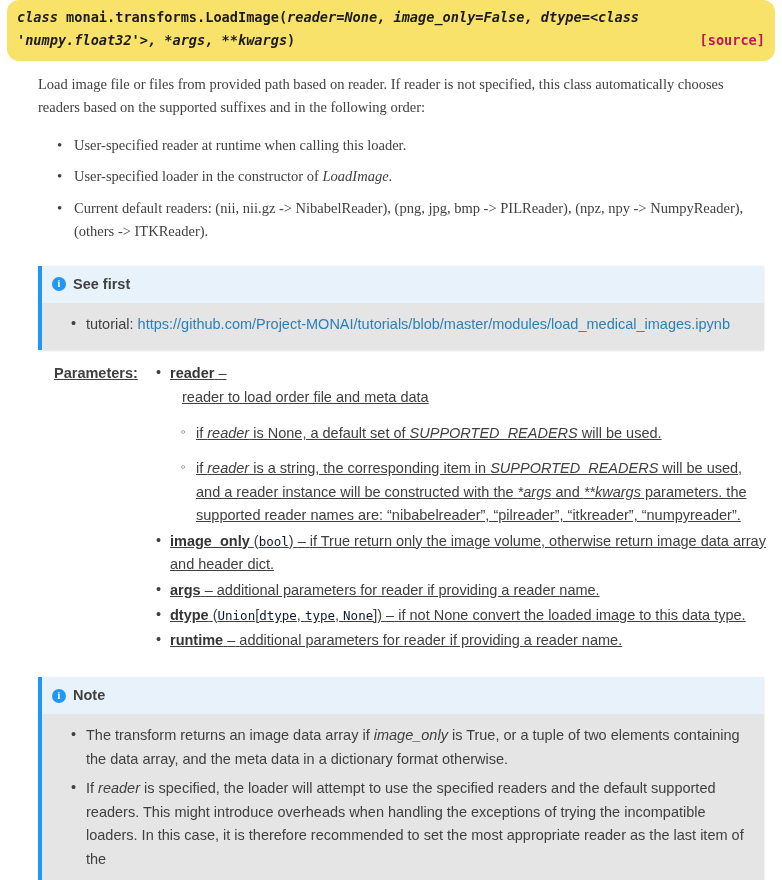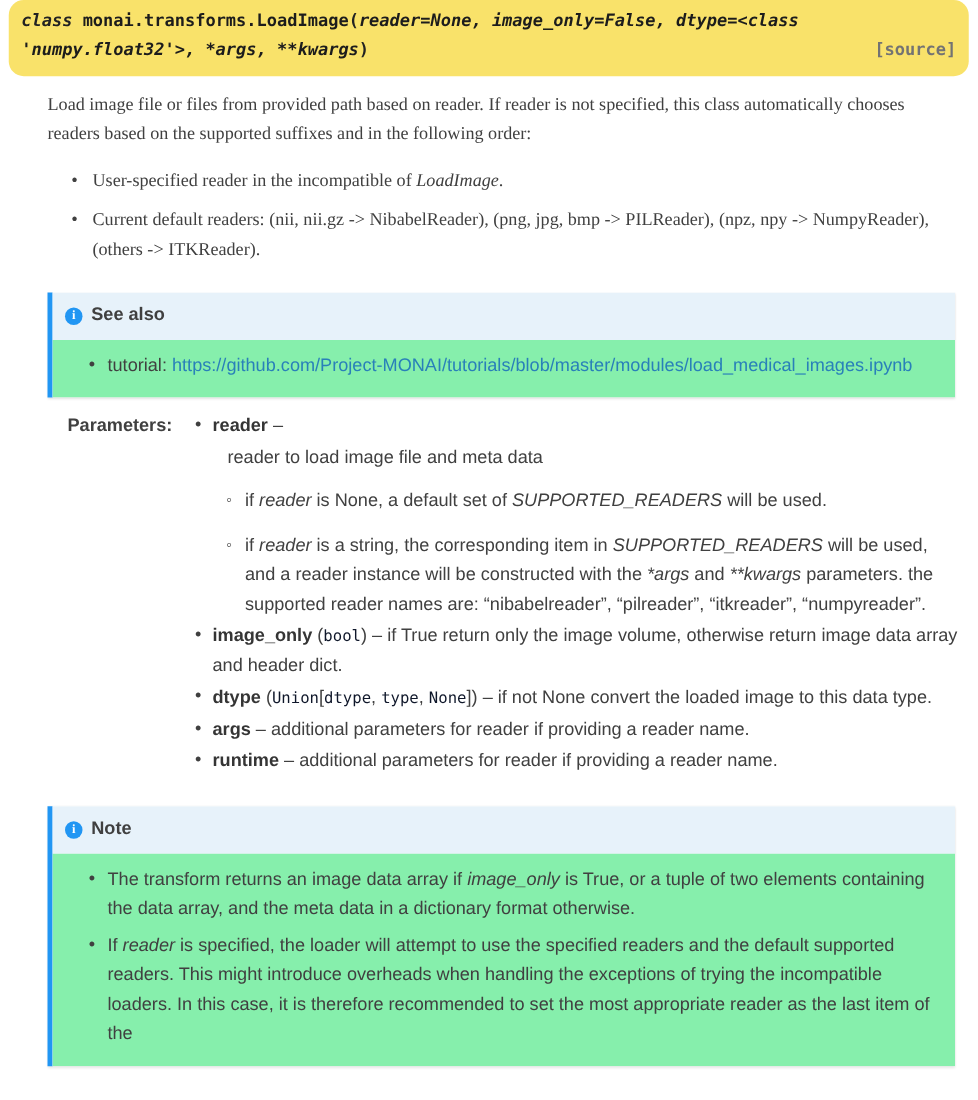--- a/index.html
+++ b/index.html
@@ -47,21 +47,21 @@
   .sig .punct { font-weight: 700; }
   .sig .param {
     font-style: italic;
     font-weight: 600;
     color: #1c1c1c;
   }
   .sig .src {
     position: absolute;
     right: 10px;
     bottom: 8px;
-    color: #737373;
+    color: #be185d;
     font-weight: 700;
     font-size: 13.6px;
     text-decoration: none;
     cursor: pointer;
   }
 
   
   .body-wrap { padding: 0 14px 0 38px; font-family: Liberation Serif, serif; }
 
   p.desc {
@@ -120,21 +120,21 @@
     font-size: 10px;
     font-weight: 700;
     line-height: 14px;
     text-align: center;
     font-style: normal;
     font-family: "Liberation Serif", serif;
     flex: 0 0 auto;
   }
   .admon-body {
     padding: 10px 14px 13px 14px;
-    background: #86efac;
+    background: #e5e5e5;
   }
   .admon-body ul {
     margin: 0;
     padding-left: 30px;
     list-style: none;
   }
   .admon-body ul > li {
     position: relative;
     margin: 0 0 6px 0;
   }
@@ -151,20 +151,21 @@
     text-decoration: none;
     cursor: pointer;
     word-break: break-all;
   }
 
   
   .params {
     display: flex;
     margin: 12px 0 0 0;
     padding: 0 14px 0 54px;
+    text-decoration: underline;
   }
   .params-label {
     font-weight: 700;
     color: #404040;
     white-space: nowrap;
     padding-top: 0;
     flex: 0 0 auto;
     width: 98px;
   }
   .params-body { flex: 1 1 auto; min-width: 0; }
@@ -226,75 +227,78 @@
     <br>
     <span class="param">'numpy.float32'&gt;, *args, **kwargs</span><span class="punct">)</span>
     <a class="src">[source]</a>
   </div>
 
   <div class="body-wrap">
     <p class="desc">Load image file or files from provided path based on reader. If reader is not specified, this class automatically chooses readers based on the supported suffixes and in the following order:</p>
 
     <ul class="top-list">
       <li>
-        <span>User-specified reader in the incompatible of </span><em class="it">LoadImage</em><span>.</span>
+        <span>User-specified reader at runtime when calling this loader.</span>
+      </li>
+      <li>
+        <span>User-specified loader in the constructor of </span><em class="it">LoadImage</em><span>.</span>
       </li>
       <li>
         <span>Current default readers: (nii, nii.gz -&gt; NibabelReader), (png, jpg, bmp -&gt; PILReader), (npz, npy -&gt; NumpyReader), (others -&gt; ITKReader).</span>
       </li>
     </ul>
   </div>
 
   <div class="admon">
     <div class="admon-title">
       <span class="info-icon">i</span>
-      <span>See also</span>
+      <span>See first</span>
     </div>
     <div class="admon-body">
       <ul>
         <li>
           <span>tutorial: </span><a class="link">https://github.com/Project-MONAI/tutorials/blob/master/modules/load_medical_images.ipynb</a>
         </li>
       </ul>
     </div>
   </div>
 
   <div class="params">
     <div class="params-label">Parameters:</div>
     <div class="params-body">
       <ul class="plist">
 
         <li>
           <span class="pname">reader</span>
           <span>–</span>
-          <p class="pdesc">reader to load image file and meta data</p>
+          <p class="pdesc">reader to load order file and meta data</p>
           <ul class="sublist">
             <li><span>if </span><em class="it">reader</em><span> is None, a default set of </span><em class="it">SUPPORTED_READERS</em><span> will be used.</span></li>
             <li><span>if </span><em class="it">reader</em><span> is a string, the corresponding item in </span><em class="it">SUPPORTED_READERS</em><span> will be used, and a reader instance will be constructed with the </span><em class="it">*args</em><span> and </span><em class="it">**kwargs</em><span> parameters. the supported reader names are: “nibabelreader”, “pilreader”, “itkreader”, “numpyreader”.</span></li>
           </ul>
         </li>
 
         <li>
           <span class="pname">image_only</span>
           <span class="pbrack">(</span><span class="ptype">bool</span><span class="pbrack">)</span>
           <span>–</span>
           <span>if True return only the image volume, otherwise return image data array and header dict.</span>
         </li>
 
         <li>
+          <span class="pname">args</span>
+          <span>–</span>
+          <span>additional parameters for reader if providing a reader name.</span>
+        </li>
+
+        <li>
           <span class="pname">dtype</span>
           <span class="pbrack">(</span><span class="ptype">Union</span><span class="pbrack">[</span><span class="ptype">dtype</span><span class="pbrack">, </span><span class="ptype">type</span><span class="pbrack">, </span><span class="ptype">None</span><span class="pbrack">]</span><span class="pbrack">)</span>
           <span>–</span>
           <span>if not None convert the loaded image to this data type.</span>
-        </li>
-
-        <li>
-          <span class="pname">args</span>
-          <span>–</span>
-          <span>additional parameters for reader if providing a reader name.</span>
         </li>
 
         <li>
           <span class="pname">runtime</span>
           <span>–</span>
           <span>additional parameters for reader if providing a reader name.</span>
         </li>
 
       </ul>
     </div>

